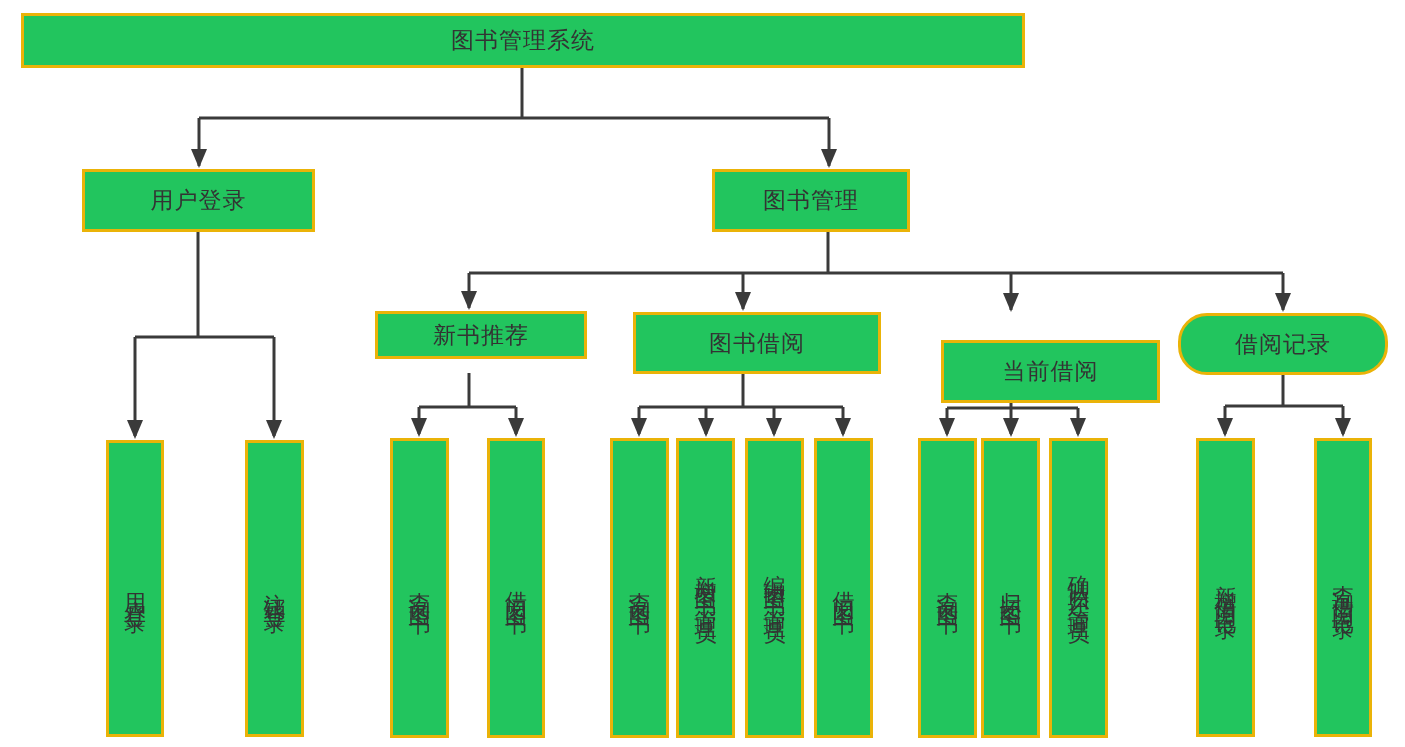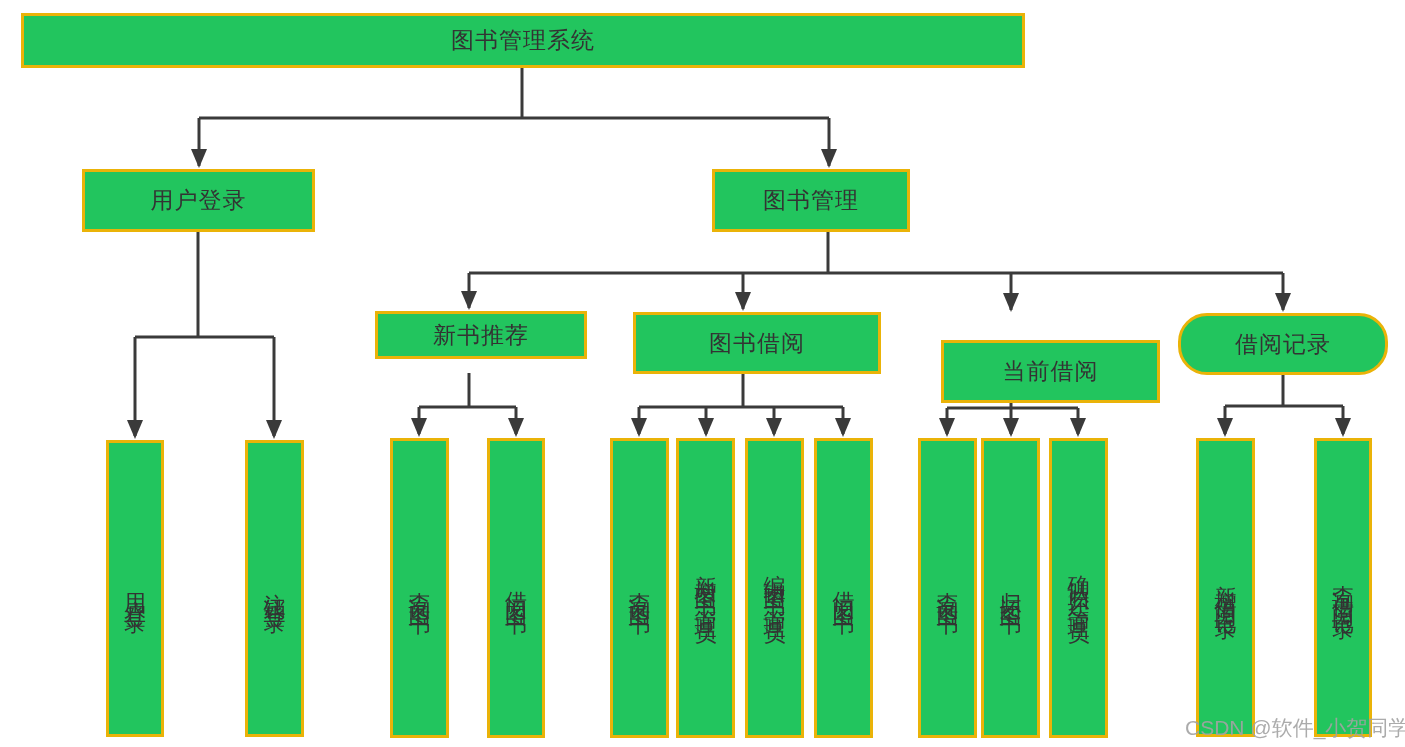--- a/index.html
+++ b/index.html
@@ -150,15 +150,14 @@
   <div class="node v-node" style="left:745px; top:438px; width:59px; height:300px;">编辑图书（管理员）</div>
   <div class="node v-node" style="left:814px; top:438px; width:59px; height:300px;">借阅图书</div>
 
   <div class="node v-node" style="left:918px; top:438px; width:59px; height:300px;">查询图书</div>
   <div class="node v-node" style="left:981px; top:438px; width:59px; height:300px;">归还图书</div>
   <div class="node v-node" style="left:1049px; top:438px; width:59px; height:300px;">确认归还（管理员）</div>
 
   <div class="node v-node" style="left:1196px; top:438px; width:59px; height:299px;">新增借阅记录</div>
   <div class="node v-node" style="left:1314px; top:438px; width:58px; height:299px;">查询借阅记录</div>
 
-  <div class="watermark">CSDN @软件_小贺同学</div>
 
 </div>
 
 </body></html>

